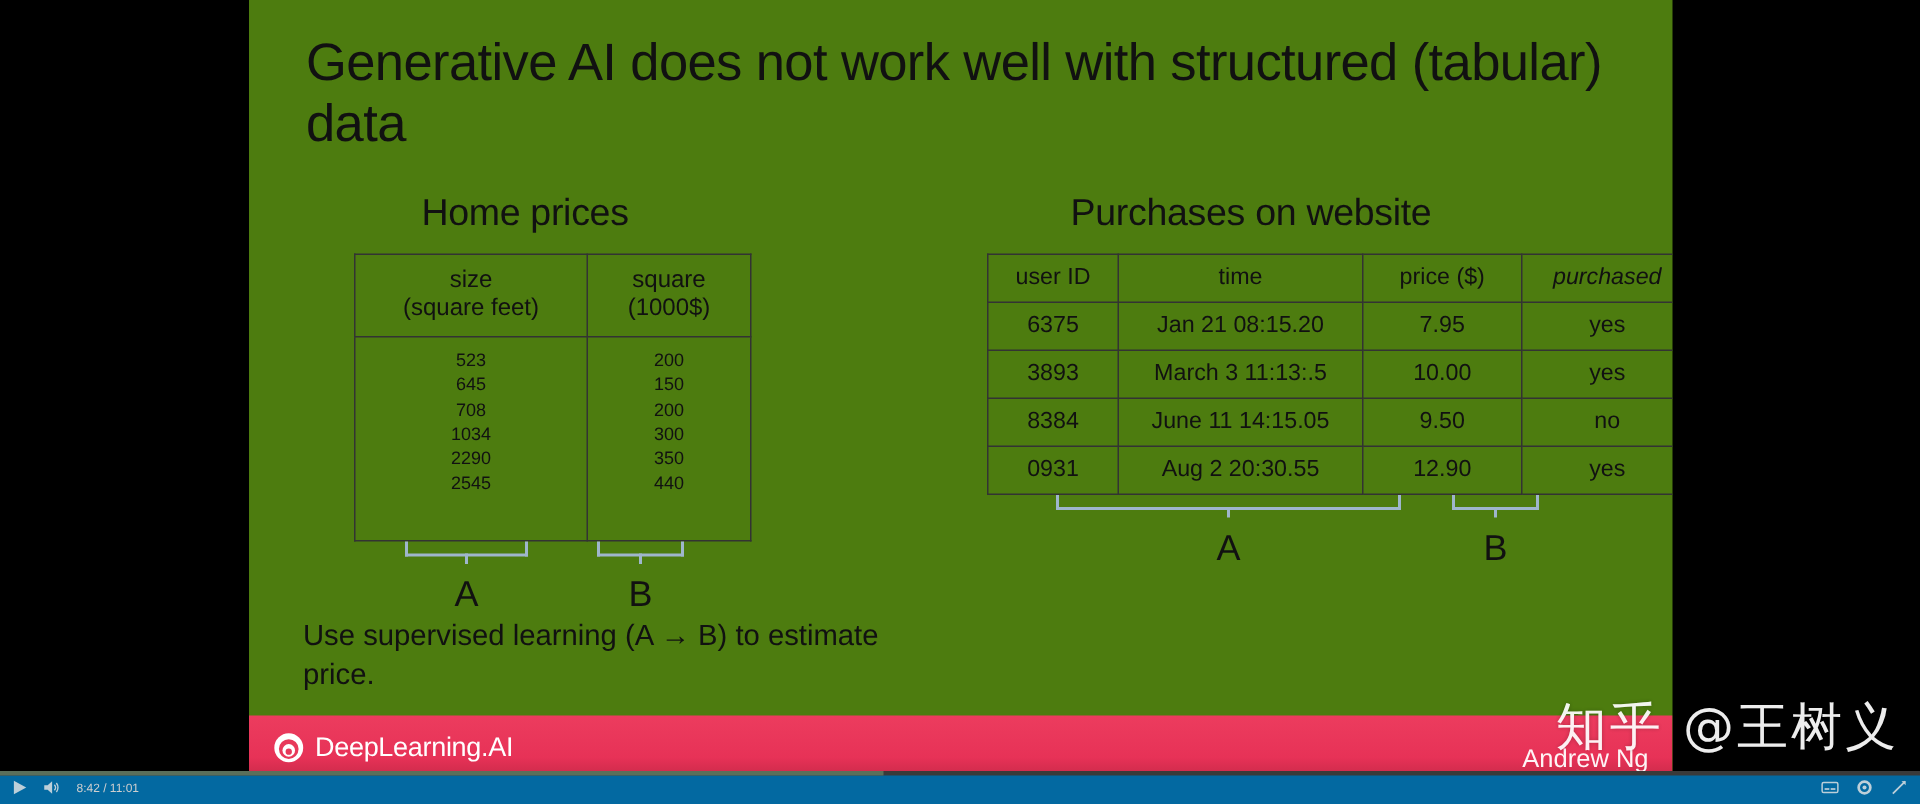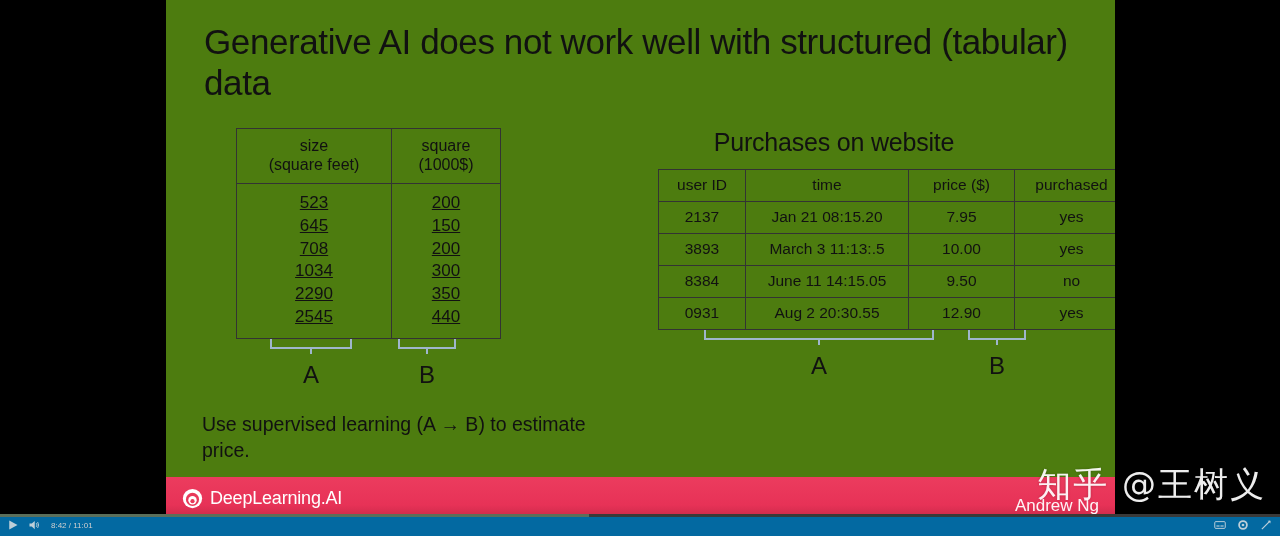--- a/index.html
+++ b/index.html
@@ -90,25 +90,24 @@
     margin-left: 34px;
     width: 248px;
     table-layout: fixed;
   }
   #home-table th {
     height: 50px;
     font-size: 16px;
     vertical-align: middle;
   }
   #home-table td.valcell {
-    font-size: 17px;
+    font-size: 12px;
     padding: 0;
     vertical-align: top;
     height: 135px;
-    text-decoration: underline;
   }
   #home-table .col-size { width: 146px; }
   #home-table .col-price { width: 100px; }
   .val-list {
     display: flex;
     flex-direction: column;
     gap: 1px;
     padding: 8px 0 10px 0;
   }
   .val-list span { display:block; line-height: 1.28; }
@@ -118,21 +117,21 @@
     width: 434px;
     table-layout: fixed;
   }
   #purchase-table th, #purchase-table td {
     height: 27px;
     font-size: 15.5px;
   }
   #purchase-table .c-user { width: 78px; }
   #purchase-table .c-time { width: 154px; }
   #purchase-table .c-price { width: 97px; }
-  #purchase-table .c-purch { width: 105px; }
+  #purchase-table .c-purch { width: 105px; font-style: italic; }
 
   
   .brace-row {
     position: relative;
     height: 16px;
   }
   .brace {
     position: absolute;
     height: 10px;
     border: 2px solid #9fb6cc;
@@ -276,20 +275,21 @@
 </head>
 <body>
 
 <div id="player">
 
   <div id="slide">
 
     <div id="slide-title">Generative AI does not work well with structured (tabular) data</div>
 
     <div id="left-block">
+      <div class="block-title">Home prices</div>
 
       <table id="home-table" class="data-table">
         <thead>
           <tr>
             <th class="col-size">
               <div>size</div>
               <div>(square feet)</div>
             </th>
             <th class="col-price">
               <div>square</div>
@@ -340,21 +340,21 @@
         <thead>
           <tr>
             <th class="c-user">user ID</th>
             <th class="c-time">time</th>
             <th class="c-price">price ($)</th>
             <th class="c-purch">purchased</th>
           </tr>
         </thead>
         <tbody>
           <tr>
-            <td>2137</td>
+            <td>6375</td>
             <td>Jan 21 08:15.20</td>
             <td>7.95</td>
             <td>yes</td>
           </tr>
           <tr>
             <td>3893</td>
             <td>March 3 11:13:.5</td>
             <td>10.00</td>
             <td>yes</td>
           </tr>

